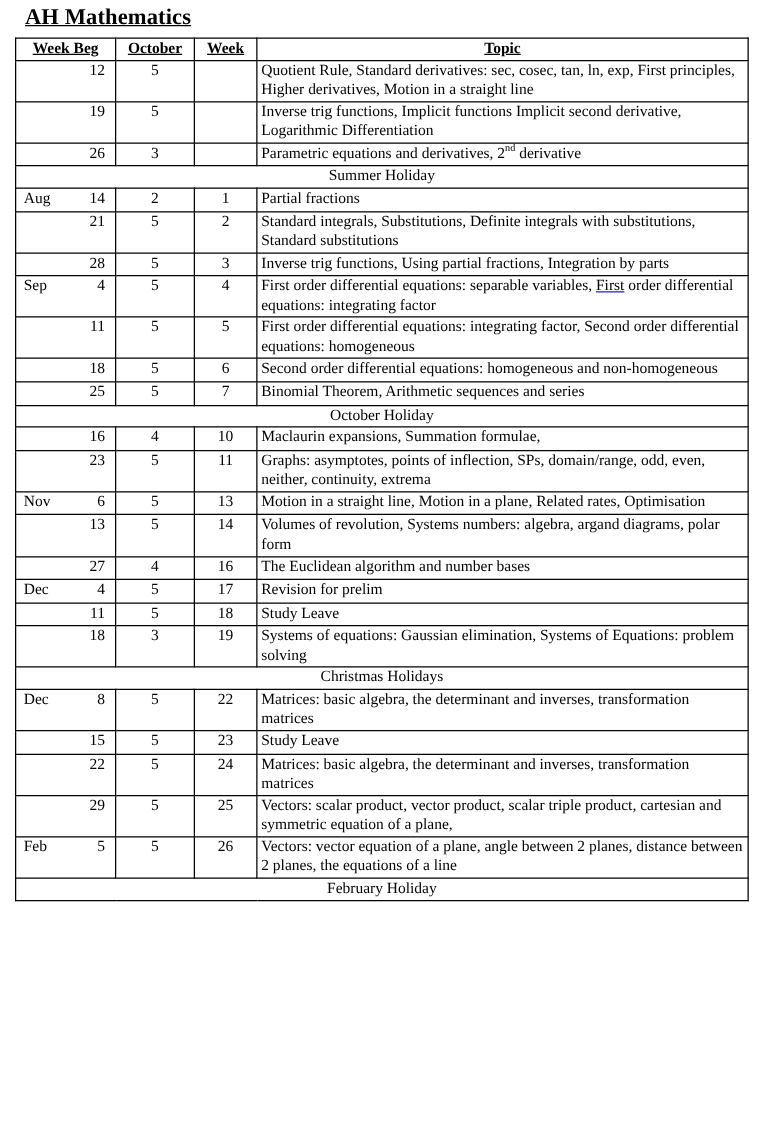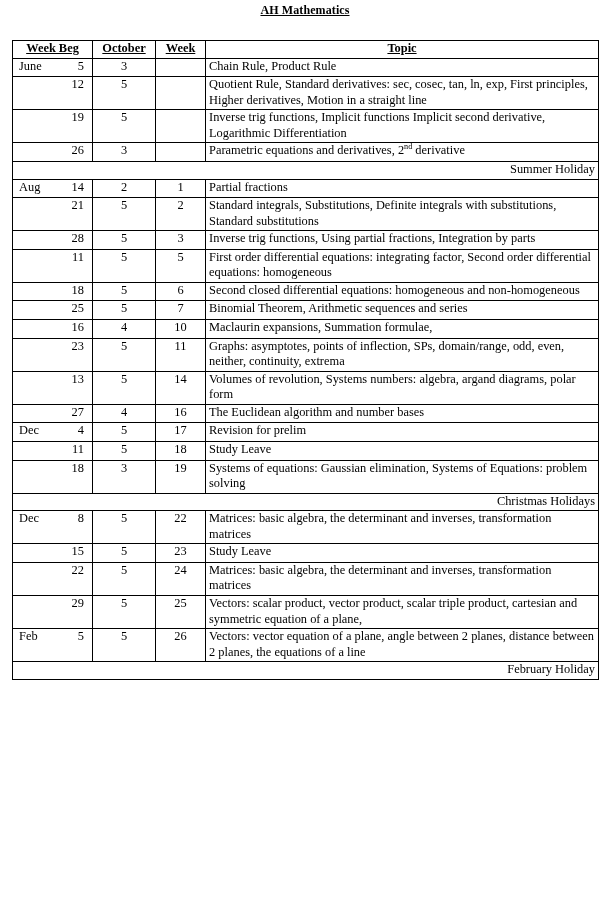--- a/index.html
+++ b/index.html
@@ -16,32 +16,32 @@
   }
 
   .page {
     position: relative;
     width: 610px;
     height: 897px;
     box-sizing: border-box;
   }
 
   .doc-title {
-    text-align: center;
-    font-size: 12px;
+    font-size: 18px;
     font-weight: bold;
     text-decoration: underline;
     padding-top: 3px;
     padding-bottom: 0px;
     letter-spacing: 0.1px;
+    margin-left: 20px;
   }
 
   .table-wrap {
     padding: 0 12px 0 12px;
-    margin-top: 22px;
+    margin-top: 6px;
   }
 
   table.schedule {
     border-collapse: collapse;
     width: 586px;
     table-layout: fixed;
     font-size: 12.4px;
   }
 
   table.schedule td,
@@ -91,21 +91,21 @@
 
   td.num {
     text-align: center;
   }
 
   td.topic {
     text-align: left;
   }
 
   td.holiday {
-    text-align: right;
+    text-align: center;
     padding-top: 0px;
     padding-bottom: 1px;
   }
 
   sup.ord {
     font-size: 0.66em;
     vertical-align: super;
     line-height: 0;
   }
 
@@ -148,31 +148,20 @@
           </th>
           <th>
             <span class="hdr">Topic</span>
           </th>
         </tr>
       </thead>
       <tbody id="schedule-body">
           <tr>
             <td class="weekbeg">
               <div class="wb-inner">
-                <span class="mon">June</span>
-                <span class="day">5</span>
-              </div>
-            </td>
-            <td class="num">3</td>
-            <td class="num"></td>
-            <td class="topic">Chain Rule, Product Rule</td>
-          </tr>
-          <tr>
-            <td class="weekbeg">
-              <div class="wb-inner">
                 <span class="mon"></span>
                 <span class="day">12</span>
               </div>
             </td>
             <td class="num">5</td>
             <td class="num"></td>
             <td class="topic">Quotient Rule, Standard derivatives: sec, cosec, tan, ln, exp, First principles, Higher derivatives, Motion in a straight line</td>
           </tr>
           <tr>
             <td class="weekbeg">
@@ -228,49 +217,63 @@
                 <span class="day">28</span>
               </div>
             </td>
             <td class="num">5</td>
             <td class="num">3</td>
             <td class="topic">Inverse trig functions, Using partial fractions, Integration by parts</td>
           </tr>
           <tr>
             <td class="weekbeg">
               <div class="wb-inner">
+                <span class="mon">Sep</span>
+                <span class="day">4</span>
+              </div>
+            </td>
+            <td class="num">5</td>
+            <td class="num">4</td>
+            <td class="topic">First order differential equations: separable variables, <span class="link-underline">First</span> order differential equations: integrating factor</td>
+          </tr>
+          <tr>
+            <td class="weekbeg">
+              <div class="wb-inner">
                 <span class="mon"></span>
                 <span class="day">11</span>
               </div>
             </td>
             <td class="num">5</td>
             <td class="num">5</td>
             <td class="topic">First order differential equations: integrating factor, Second order differential equations: homogeneous</td>
           </tr>
           <tr>
             <td class="weekbeg">
               <div class="wb-inner">
                 <span class="mon"></span>
                 <span class="day">18</span>
               </div>
             </td>
             <td class="num">5</td>
             <td class="num">6</td>
-            <td class="topic">Second closed differential equations: homogeneous and non-homogeneous</td>
+            <td class="topic">Second order differential equations: homogeneous and non-homogeneous</td>
           </tr>
           <tr>
             <td class="weekbeg">
               <div class="wb-inner">
                 <span class="mon"></span>
                 <span class="day">25</span>
               </div>
             </td>
             <td class="num">5</td>
             <td class="num">7</td>
             <td class="topic">Binomial Theorem, Arithmetic sequences and series</td>
+          </tr>
+          <tr>
+            <td class="holiday" colspan="4">October Holiday</td>
           </tr>
           <tr>
             <td class="weekbeg">
               <div class="wb-inner">
                 <span class="mon"></span>
                 <span class="day">16</span>
               </div>
             </td>
             <td class="num">4</td>
             <td class="num">10</td>
@@ -283,20 +286,31 @@
                 <span class="day">23</span>
               </div>
             </td>
             <td class="num">5</td>
             <td class="num">11</td>
             <td class="topic">Graphs: asymptotes, points of inflection, SPs, domain/range, odd, even, neither, continuity, extrema</td>
           </tr>
           <tr>
             <td class="weekbeg">
               <div class="wb-inner">
+                <span class="mon">Nov</span>
+                <span class="day">6</span>
+              </div>
+            </td>
+            <td class="num">5</td>
+            <td class="num">13</td>
+            <td class="topic">Motion in a straight line, Motion in a plane, Related rates, Optimisation</td>
+          </tr>
+          <tr>
+            <td class="weekbeg">
+              <div class="wb-inner">
                 <span class="mon"></span>
                 <span class="day">13</span>
               </div>
             </td>
             <td class="num">5</td>
             <td class="num">14</td>
             <td class="topic">Volumes of revolution, Systems numbers: algebra, argand diagrams, polar form</td>
           </tr>
           <tr>
             <td class="weekbeg">

